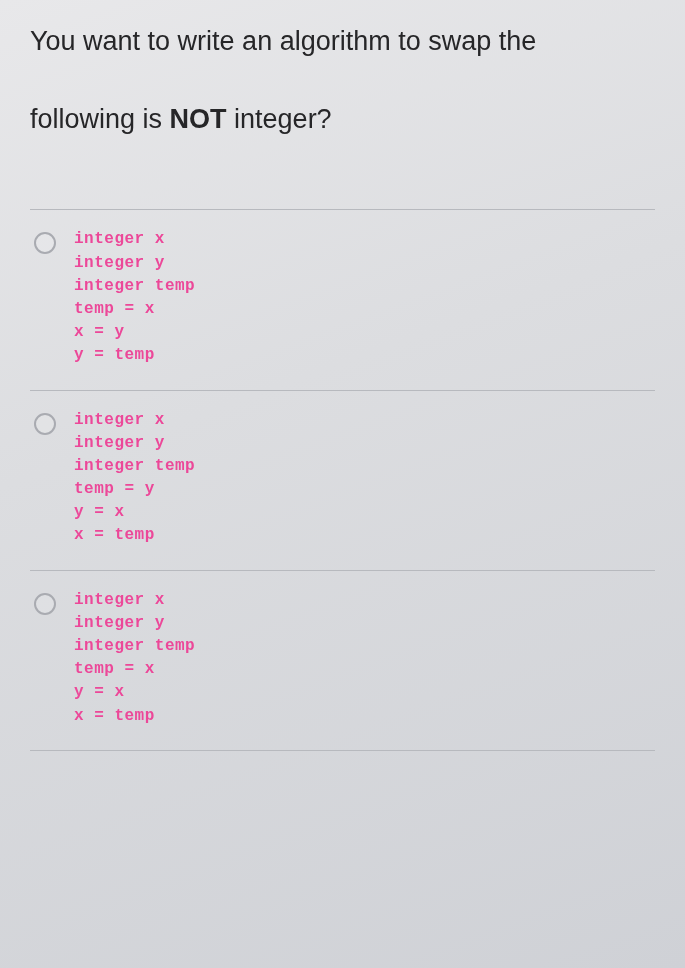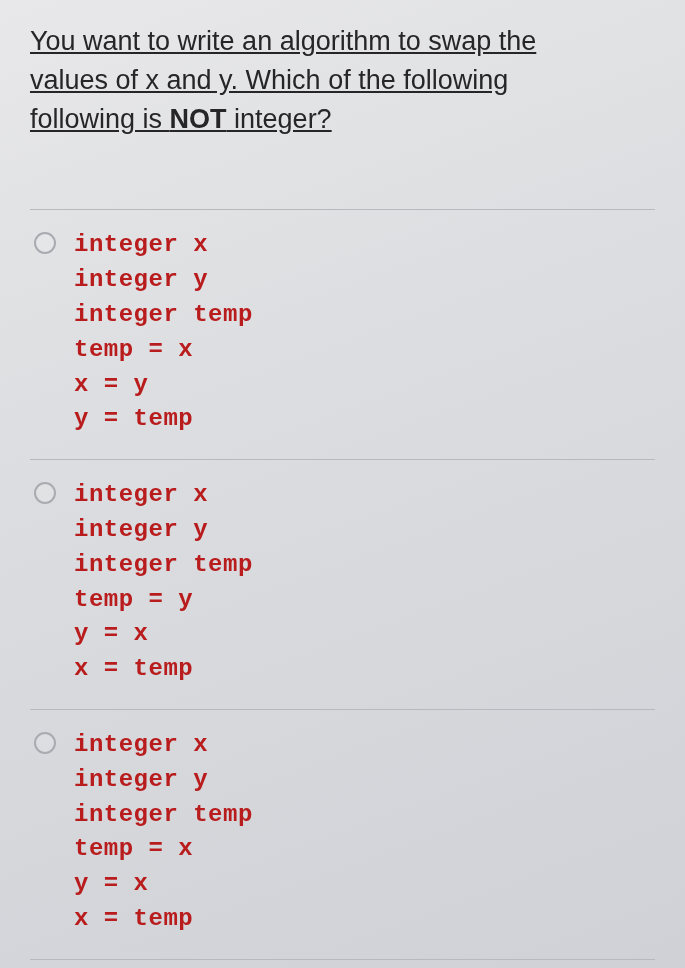--- a/index.html
+++ b/index.html
@@ -9,21 +9,20 @@
     background: linear-gradient(160deg, #e8e8ea 0%, #dcdde0 40%, #cfd1d6 100%);
     color: #2a2a2c;
     padding: 22px 30px 30px 30px;
   }
   .question {
     font-size: 27px;
     line-height: 1.45;
     font-weight: 400;
     color: #262628;
     margin-bottom: 70px;
-    text-decoration: underline;
   }
   .question .strong { font-weight: 700; }
   .options {
     border-top: 1px solid #b7b9be;
   }
   .option {
     display: flex;
     align-items: flex-start;
     padding: 18px 4px 22px 4px;
     border-bottom: 1px solid #b7b9be;
@@ -32,34 +31,34 @@
     flex: 0 0 auto;
     width: 22px; height: 22px;
     border: 2px solid #a9abb1;
     border-radius: 50%;
     background: rgba(255,255,255,0.15);
     margin-right: 18px;
     margin-top: 4px;
   }
   .code {
     font-family: "Courier New", Courier, monospace;
-    font-size: 24px;
+    font-size: 16px;
     line-height: 1.45;
     font-weight: 700;
-    color: #b91c1c;
+    color: #ec4899;
     white-space: pre;
     letter-spacing: 0.5px;
   }
 </style>
 </head>
 <body>
 
 <div class="question">
   <span>You want to write an algorithm to swap the</span><br>
-  <span>values of x and y. Which of the following</span><br>
+  <br>
   <span>following is </span><span class="strong">NOT</span><span> integer?</span>
 </div>
 
 <div class="options">
 
   <div class="option">
     <div class="radio"></div>
     <div class="code">integer x
 integer y
 integer temp

